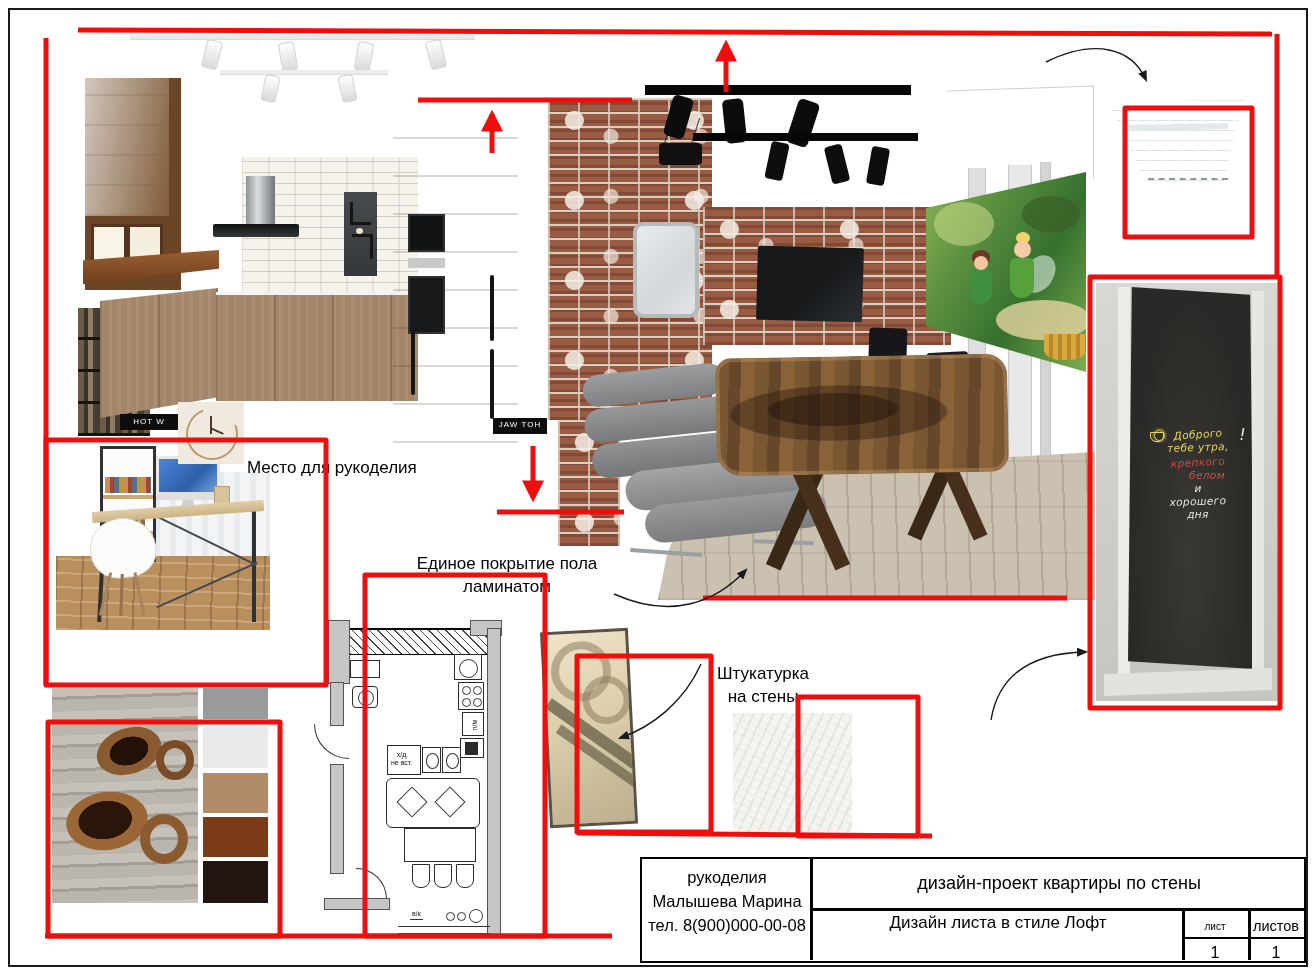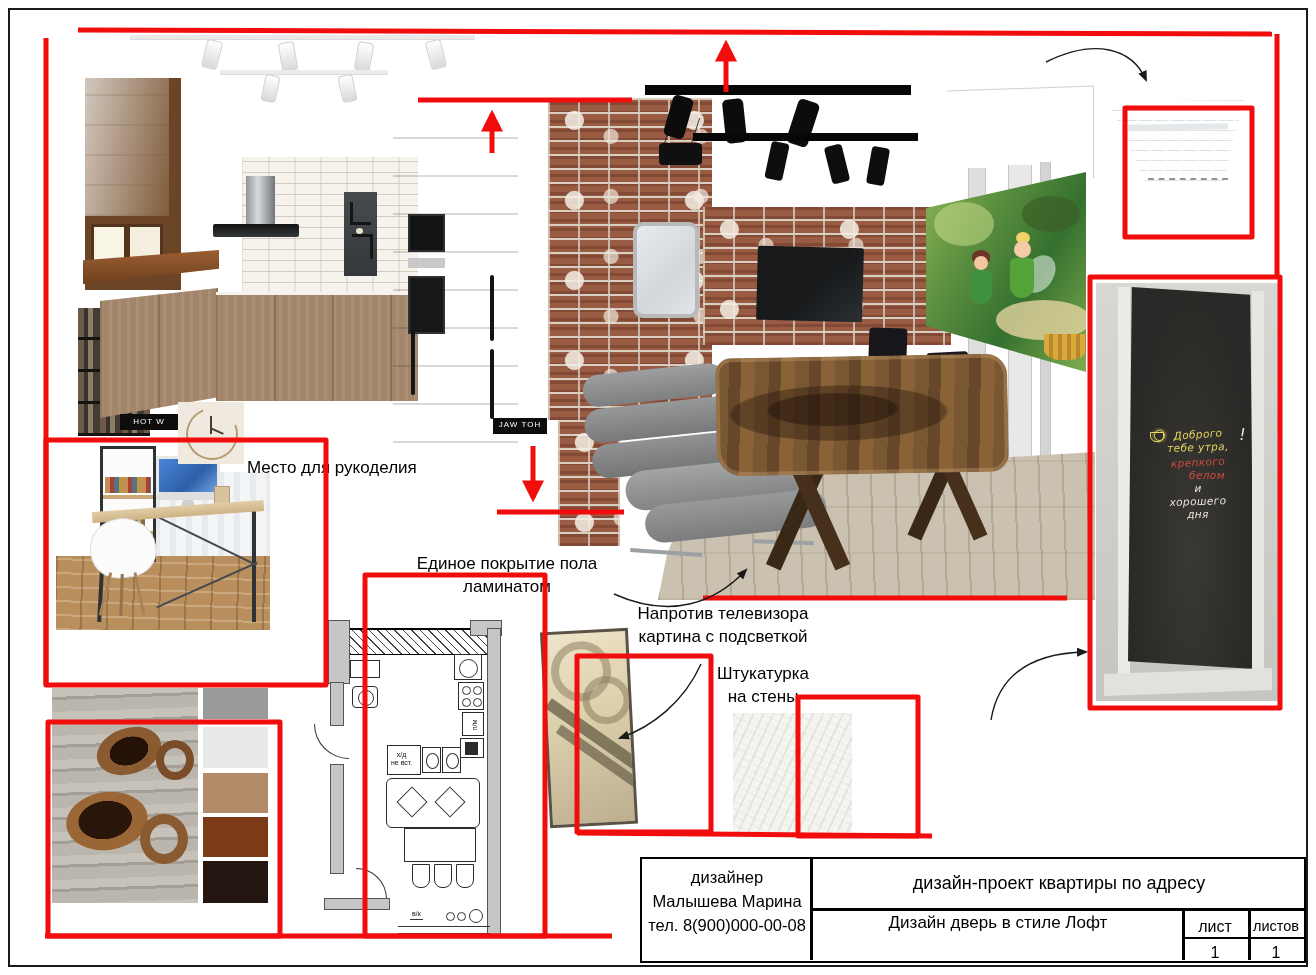--- a/index.html
+++ b/index.html
@@ -274,45 +274,41 @@
       <div class="abs" style="left:0;top:4px;width:7px;height:7px;border:1px solid #333;border-radius:50%;"></div>
       <div class="abs" style="left:11px;top:4px;width:7px;height:7px;border:1px solid #333;border-radius:50%;"></div>
       <div class="abs" style="left:23px;top:1px;width:12px;height:12px;border:1px solid #333;border-radius:50%;"></div>
     </div>
   </div>
 
   <div class="abs annL" style="left:247px;top:458px;">Место для рукоделия</div>
   <div class="abs ann" style="left:378px;top:552px;width:258px;">
     <div>Единое покрытие пола ламинатом</div>
   </div>
-  <div class="abs ann" style="left:618px;top:602px;width:210px;">
-    <div>Напротив телевизора</div>
-    <div>картина с подсветкой</div>
-  </div>
   <div class="abs ann" style="left:689px;top:662px;width:148px;">
     <div>Штукатурка</div>
     <div>на стены</div>
   </div>
 
   <div class="tb" style="left:640px;top:857px;width:666px;height:106px;z-index:30;">
     <div class="abs" style="left:168px;top:0;width:2.5px;height:101px;background:#000;"></div>
     <div class="abs" style="left:170px;top:49px;width:492px;height:2.5px;background:#000;"></div>
     <div class="abs" style="left:540px;top:49px;width:2.5px;height:52px;background:#000;"></div>
     <div class="abs" style="left:606px;top:49px;width:2.5px;height:52px;background:#000;"></div>
     <div class="abs" style="left:540px;top:78px;width:122px;height:2px;background:#000;"></div>
     <div class="tbtext" style="left:2px;top:6px;width:166px;font-size:16.5px;line-height:24px;white-space:nowrap;">
-      <div>дизайнер</div>
+      <div>рукоделия</div>
       <div>Малышева Марина</div>
       <div>тел. 8(900)000-00-08</div>
     </div>
-    <div class="tbtext" style="left:172px;top:12px;width:490px;font-size:18px;">дизайн-проект квартиры по адресу</div>
+    <div class="tbtext" style="left:172px;top:12px;width:490px;font-size:18px;">дизайн-проект квартиры по стены</div>
     <div class="tbtext" style="left:172px;top:52px;width:368px;font-size:17px;line-height:23px;">
-      <div>Дизайн дверь в стиле Лофт</div>
-    </div>
-    <div class="tbtext" style="left:540px;top:55px;width:66px;font-size:16px;">лист</div>
+      <div>Дизайн листа в стиле Лофт</div>
+    </div>
+    <div class="tbtext" style="left:540px;top:55px;width:66px;font-size:10px;">лист</div>
     <div class="tbtext" style="left:606px;top:55px;width:56px;font-size:14.5px;">листов</div>
     <div class="tbtext" style="left:540px;top:81px;width:66px;font-size:16px;">1</div>
     <div class="tbtext" style="left:606px;top:81px;width:56px;font-size:16px;">1</div>
   </div>
 
   <svg class="overlay" width="1316" height="975" viewBox="0 0 1316 975">
     <defs>
       <marker id="ra" viewBox="0 0 10 10" refX="8" refY="5" markerWidth="4.4" markerHeight="4.4" orient="auto-start-reverse">
         <path d="M0,0 L10,5 L0,10 z" fill="#f20d0d"></path>
       </marker>

